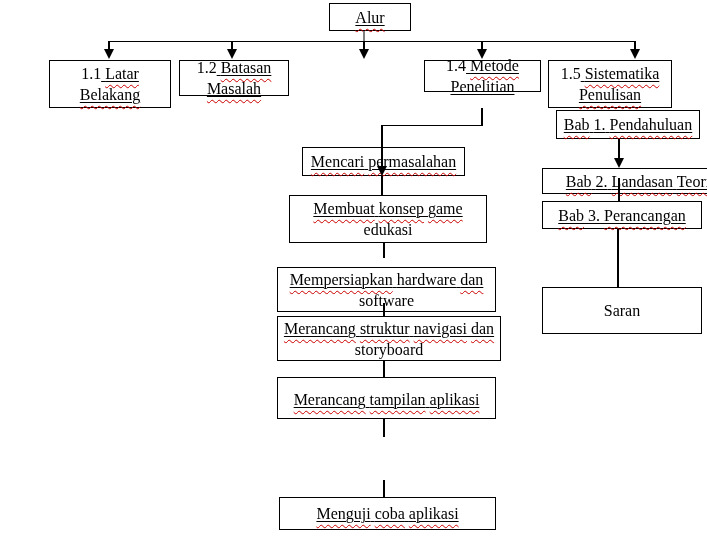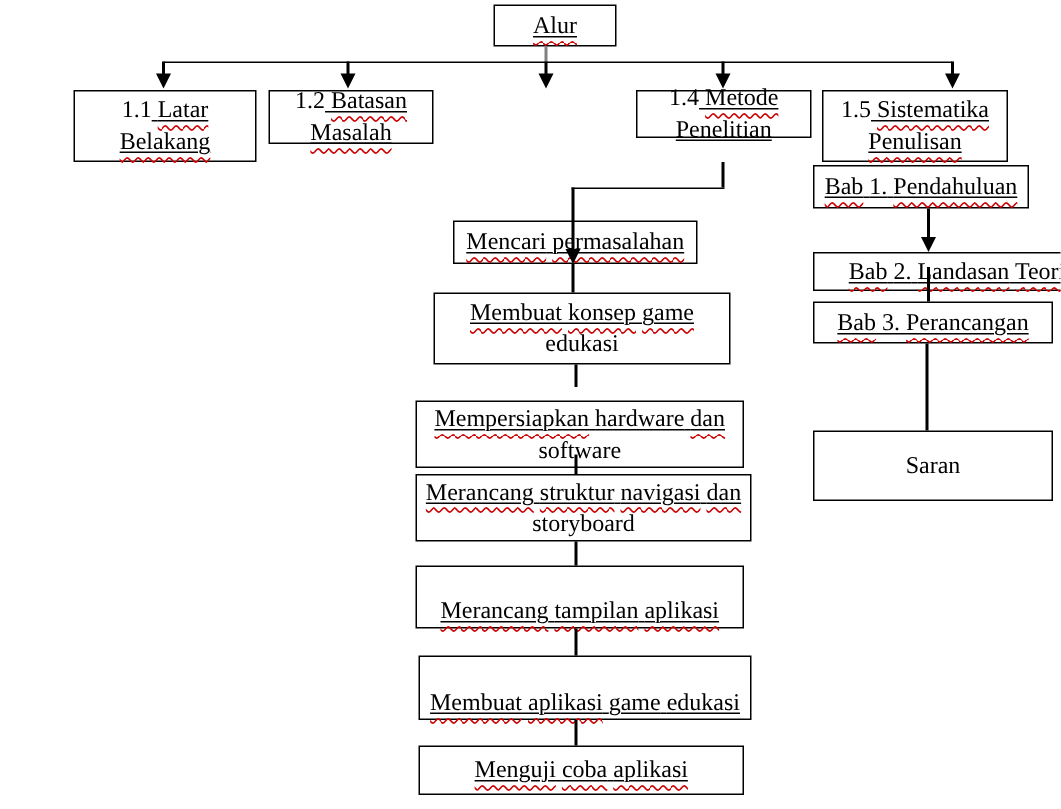--- a/index.html
+++ b/index.html
@@ -7,21 +7,21 @@
     position:relative;width:707px;height:539px;background:#fff;overflow:hidden;
     font-family:"Liberation Serif","DejaVu Serif",serif;
     color:var(--text,#000);
     margin-left:24px;
   }
   .box{
     position:absolute;box-sizing:border-box;border:1.4px solid var(--line,#000);
     background:#fff;display:flex;flex-direction:column;justify-content:center;
     align-items:center;text-align:center;font-size:16px;line-height:21px;z-index:1;
   }
-  .box.top{justify-content:flex-end;padding-top:3px;}
+  .box.top{justify-content:center;padding-top:3px;}
   .line{white-space:nowrap;}
   .line.u{text-decoration:underline;text-decoration-color:var(--text,#000);
           text-decoration-thickness:1px;text-underline-offset:2px;}
   .w.sq{text-decoration-line:underline;text-decoration-style:wavy;
         text-decoration-color:var(--squiggle,#c00);text-decoration-thickness:1px;
         text-underline-offset:4.5px;}
   .w.plain{display:inline-block;text-decoration:none;}
   .vline{position:absolute;width:1.4px;background:var(--line,#000);z-index:3;}
   .hline{position:absolute;height:1.4px;background:var(--line,#000);z-index:3;}
   .vline.stem-gray{background:var(--stem,#808080);}
@@ -66,21 +66,21 @@
     </div>
   <div class="box" style="left:400px;top:60px;width:117px;height:32px">
       <div class="line u"><span class="w plain">1.4</span> <span class="w sq">Metode</span></div>
       <div class="line u"><span class="w">Penelitian</span></div>
     </div>
   <div class="box" style="left:524px;top:60px;width:124px;height:48px">
       <div class="line u"><span class="w plain">1.5</span> <span class="w sq">Sistematika</span></div>
       <div class="line u"><span class="w sq">Penulisan</span></div>
     </div>
 
-  <div class="box" style="left:518px;top:110px;width:144px;height:29px">
+  <div class="box" style="left:532px;top:110px;width:144px;height:29px">
       <div class="line u"><span class="w sq">Bab</span> <span class="w">1.</span> <span class="w sq">Pendahuluan</span></div>
     </div>
   <div class="box" style="left:518px;top:168px;width:192px;height:26px">
       <div class="line u"><span class="w sq">Bab</span> <span class="w">2.</span> <span class="w sq">Landasan</span> <span class="w sq">Teori</span></div>
     </div>
   <div class="box" style="left:518px;top:201px;width:160px;height:28px">
       <div class="line u"><span class="w sq">Bab</span> <span class="w">3.</span> <span class="w sq">Perancangan</span></div>
     </div>
   <div class="box" style="left:518px;top:287px;width:160px;height:47px">
       <div class="line"><span class="w">Saran</span></div>
@@ -107,23 +107,20 @@
       <div class="line u"><span class="w sq">Mempersiapkan</span> <span class="w">hardware</span> <span class="w sq">dan</span></div>
       <div class="line"><span class="w">software</span></div>
     </div>
   <div class="box" style="left:253px;top:316px;width:224px;height:45px">
       <div class="line u"><span class="w sq">Merancang</span> <span class="w sq">struktur</span> <span class="w sq">navigasi</span> <span class="w sq">dan</span></div>
       <div class="line"><span class="w">storyboard</span></div>
     </div>
   <div class="box top" style="left:253px;top:377px;width:219px;height:42px">
       <div class="line u"><span class="w sq">Merancang</span> <span class="w sq">tampilan</span> <span class="w sq">aplikasi</span></div>
     </div>
-  <div class="box top" style="left:255px;top:437px;width:222px;height:43px">
-      <div class="line u"><span class="w sq">Membuat</span> <span class="w sq">aplikasi</span> <span class="w">game</span> <span class="w">edukasi</span></div>
-    </div>
   <div class="box" style="left:255px;top:497px;width:217px;height:33px">
       <div class="line u"><span class="w sq">Menguji</span> <span class="w sq">coba</span> <span class="w sq">aplikasi</span></div>
     </div>
 
   <div class="vline" style="left:357.3px;top:176px;height:19px"></div>
   <div class="vline" style="left:359.3px;top:243px;height:15px"></div>
   <div class="vline" style="left:359.3px;top:303px;height:13px"></div>
   <div class="vline" style="left:359.3px;top:361px;height:16px"></div>
   <div class="vline" style="left:359.3px;top:419px;height:18px"></div>
   <div class="vline" style="left:359.3px;top:480px;height:17px"></div>

